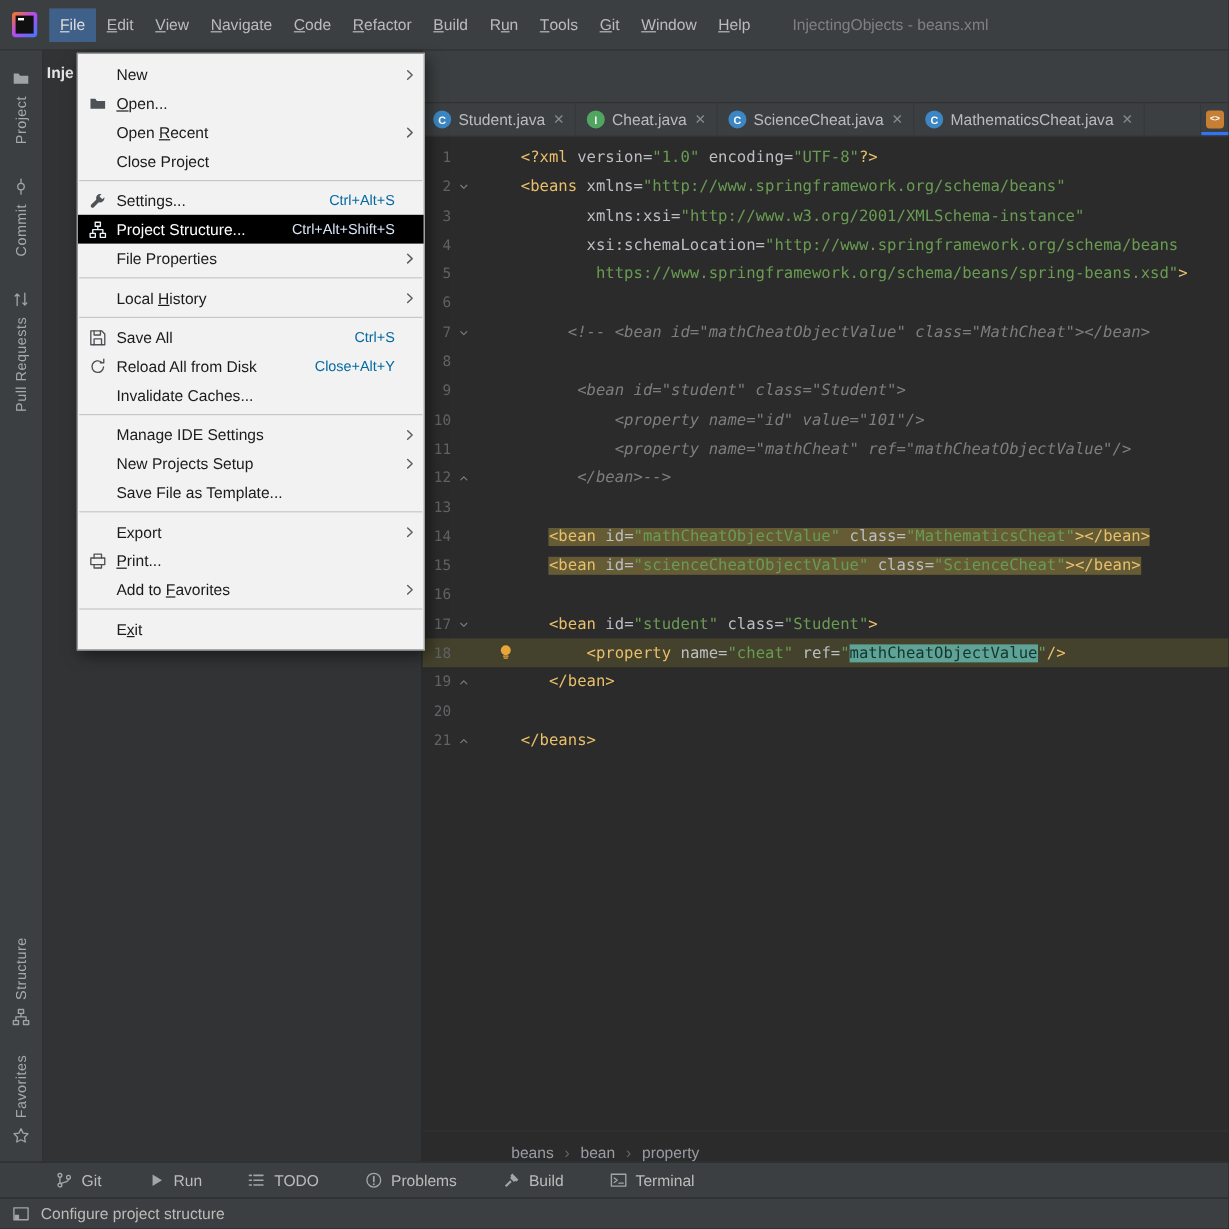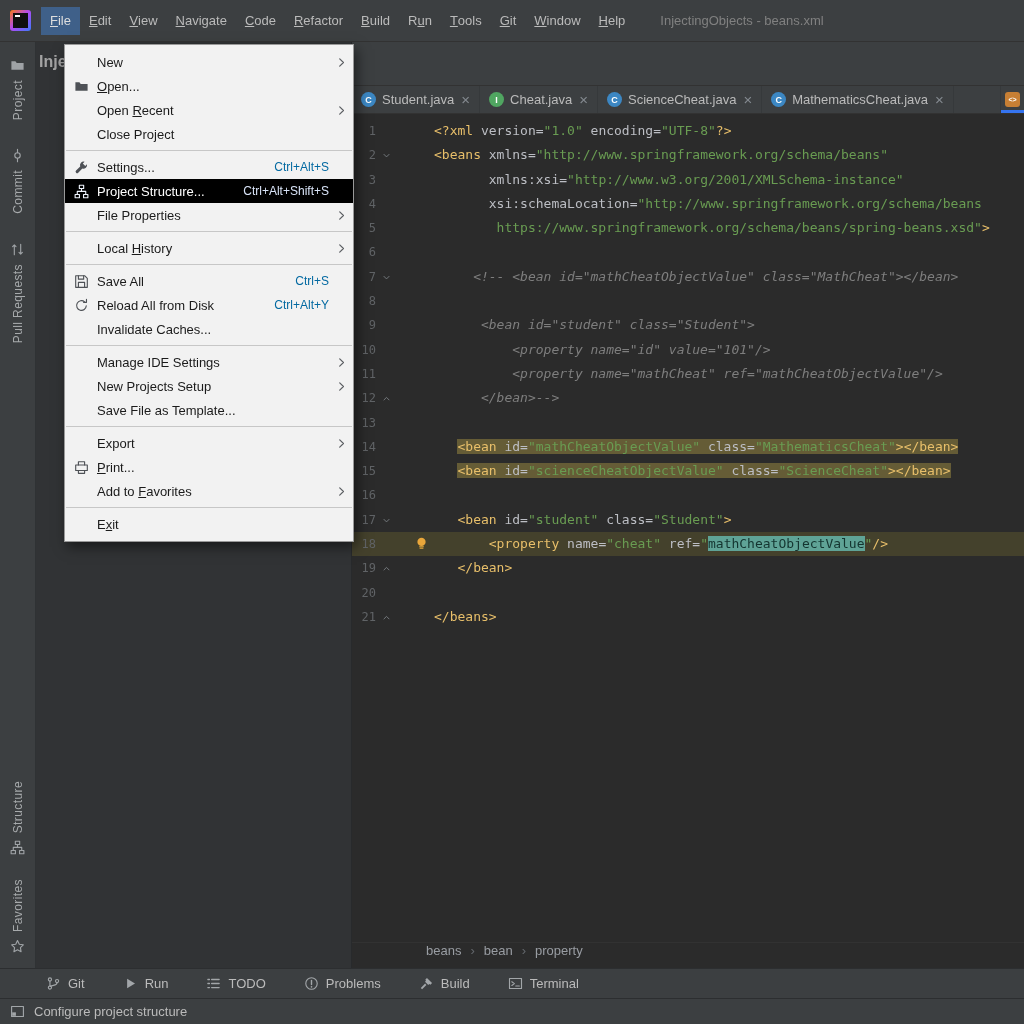--- a/index.html
+++ b/index.html
@@ -29,21 +29,21 @@
             flex-direction:column;justify-content:space-between;align-items:center;}
   #leftbar-top{display:flex;flex-direction:column;align-items:center;gap:28px;padding-top:16px;}
   #leftbar-bottom{display:flex;flex-direction:column;align-items:center;gap:24px;padding-bottom:14px;}
   .vitem{display:flex;flex-direction:column;align-items:center;gap:7px;color:#a7aaac;font-size:12px;}
   .vitem .ico{width:15px;height:15px;color:#9fa3a6;}
   .vlabel{writing-mode:vertical-rl;transform:rotate(180deg);white-space:nowrap;letter-spacing:.4px;}
 
   
   #project-panel{position:absolute;left:36px;top:42px;width:316px;bottom:56px;background:#313335;
                  border-right:1px solid #282a2c;box-sizing:border-box;}
-  .panel-title{position:absolute;left:3px;top:11px;color:#a3a3a3;font-weight:bold;font-size:16px;white-space:nowrap;}
+  .panel-title{position:absolute;left:3px;top:11px;color:#e5e5e5;font-weight:bold;font-size:13px;white-space:nowrap;}
 
   
   #editor-zone{position:absolute;left:352px;top:42px;right:0;bottom:56px;display:flex;
                flex-direction:column;background:#2b2b2b;}
   #navbar-strip{height:44px;background:#3c3f41;border-bottom:1px solid #323232;box-sizing:border-box;}
   #tab-bar{height:28px;background:#3c3f41;border-bottom:1px solid #323232;display:flex;
            position:relative;box-sizing:border-box;overflow:hidden;}
   .tab{position:relative;display:flex;align-items:center;gap:6px;padding:0 9px;
        border-right:1px solid #36393b;color:#bbbbbb;font-size:13px;white-space:nowrap;}
   .tab-close{color:#848a90;font-size:15px;line-height:1;margin-left:1px;}
@@ -67,21 +67,21 @@
   .ct{margin-left:40px;}
   .shl{background:#655c36;}
   .t-tag{color:#e8bf6a;}
   .t-attr{color:#bcbec4;}
   .t-str{color:#699c52;}
   .t-com{color:#7e7e7e;font-style:italic;}
   .t-txt{color:#a9b7c6;}
   .t-sel{background:#5fa396;color:#143530;margin-top:36px;}
   .bulb{position:absolute;left:62px;top:4px;width:15px;height:15px;display:inline-flex;}
 
-  #breadcrumbs{height:26px;border-top:1px solid #323232;display:flex;align-items:flex-start;
+  #breadcrumbs{height:26px;border-top:1px solid #323232;display:flex;align-items:flex-end;
                padding-left:74px;gap:9px;color:#999da3;font-size:13px;box-sizing:border-box;
                background:#2b2b2b;}
   .bc-sep{color:#63676c;}
 
   
   #file-menu{position:absolute;left:64px;top:44px;width:290px;background:#f2f2f2;
              border:1px solid #999999;box-shadow:3px 5px 12px rgba(0,0,0,.5);
              padding:5px 0;z-index:50;color:#1b1b1b;font-size:13px;box-sizing:border-box;}
   .mi{height:24px;display:flex;align-items:center;padding:0 5px 0 8px;}
   .mi .ico{width:17px;height:16px;margin-right:7px;color:#4e5156;flex:none;}
@@ -339,21 +339,21 @@
       </div>
       <div class="mi">
         <span class="ico">
           <svg viewBox="0 0 16 16" fill="none" stroke="currentColor" stroke-width="1.2" stroke-linecap="round" stroke-linejoin="round">
             <path d="M13.1 8.3a5.15 5.15 0 1 1-1.8-4.2"></path>
             <path d="M13.3 1.5v3.1h-3.1"></path>
           </svg>
         </span>
         <span class="lbl">Reload All from Disk</span>
         <span class="spacer"></span>
-        <span class="sc">Ctrl+Alt+Y</span>
+        <span class="sc">Close+Alt+Y</span>
         <span class="sub"></span>
       </div>
       <div class="mi">
         <span class="ico"></span>
         <span class="lbl">Invalidate Caches...</span>
         <span class="spacer"></span>
         <span class="sub"></span>
       </div>
       <div class="msep"></div>
       <div class="mi">

